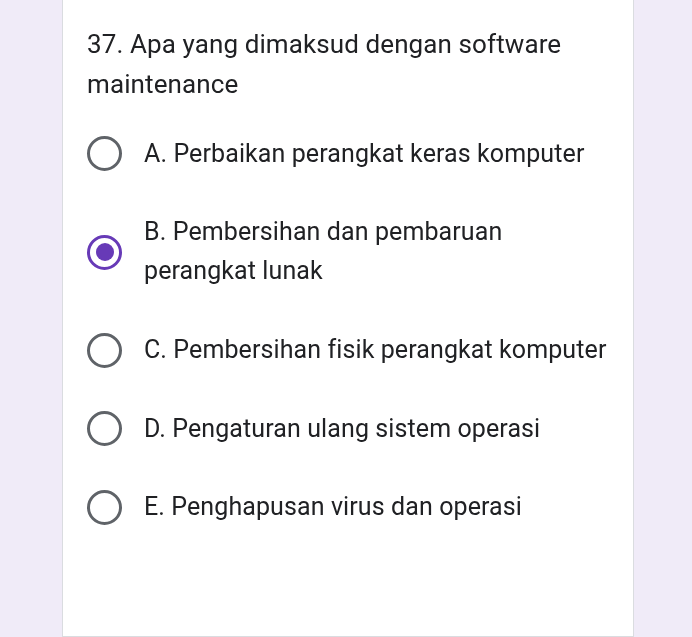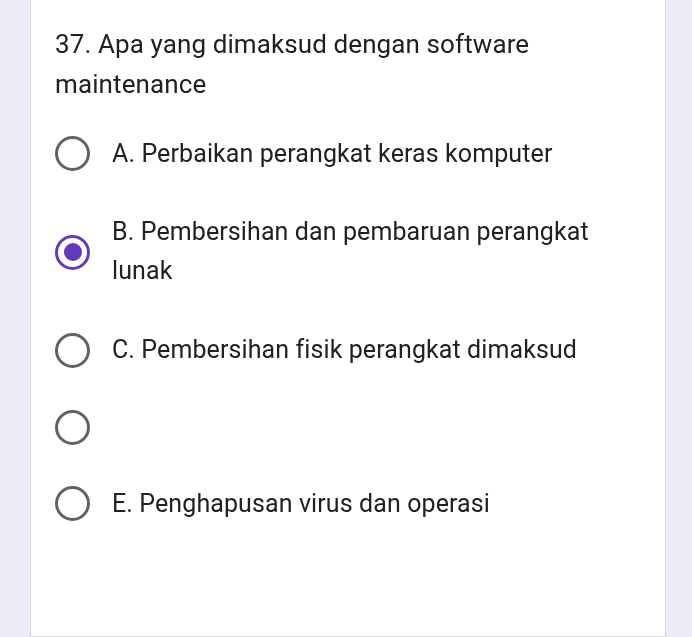--- a/index.html
+++ b/index.html
@@ -11,21 +11,21 @@
       font-family: Roboto, Arial, sans-serif;
       background: #f0ebf8;
       width: 692px;
       height: 637px;
       overflow: hidden;
       display: flex;
       justify-content: center;
     }
     .form-card {
       background: #ffffff;
-      width: 636px;
+      width: 572px;
       margin-left: 18px;
       margin-right: 8px;
       border: 1px solid #dadce0;
       border-top: none;
       padding: 24px 24px 0 24px;
     }
     .question-title {
       font-size: 26px;
       color: #202124;
       line-height: 1.55;
@@ -108,28 +108,29 @@
         <span class="radio-inner"></span>
       </span>
       <span class="option-label">B. Pembersihan dan pembaruan perangkat lunak</span>
     </div>
 
     <div class="option-row">
       <span class="radio">
         <span class="radio-outer"></span>
 
       </span>
-      <span class="option-label">C. Pembersihan fisik perangkat dimaksud</span>
+      <span class="option-label">C. Pembersihan fisik perangkat komputer</span>
     </div>
 
     <div class="option-row">
       <span class="radio">
         <span class="radio-outer"></span>
 
       </span>
+      <span class="option-label">D. Pengaturan ulang sistem operasi</span>
     </div>
 
     <div class="option-row">
       <span class="radio">
         <span class="radio-outer"></span>
 
       </span>
       <span class="option-label">E. Penghapusan virus dan operasi</span>
     </div>
 

